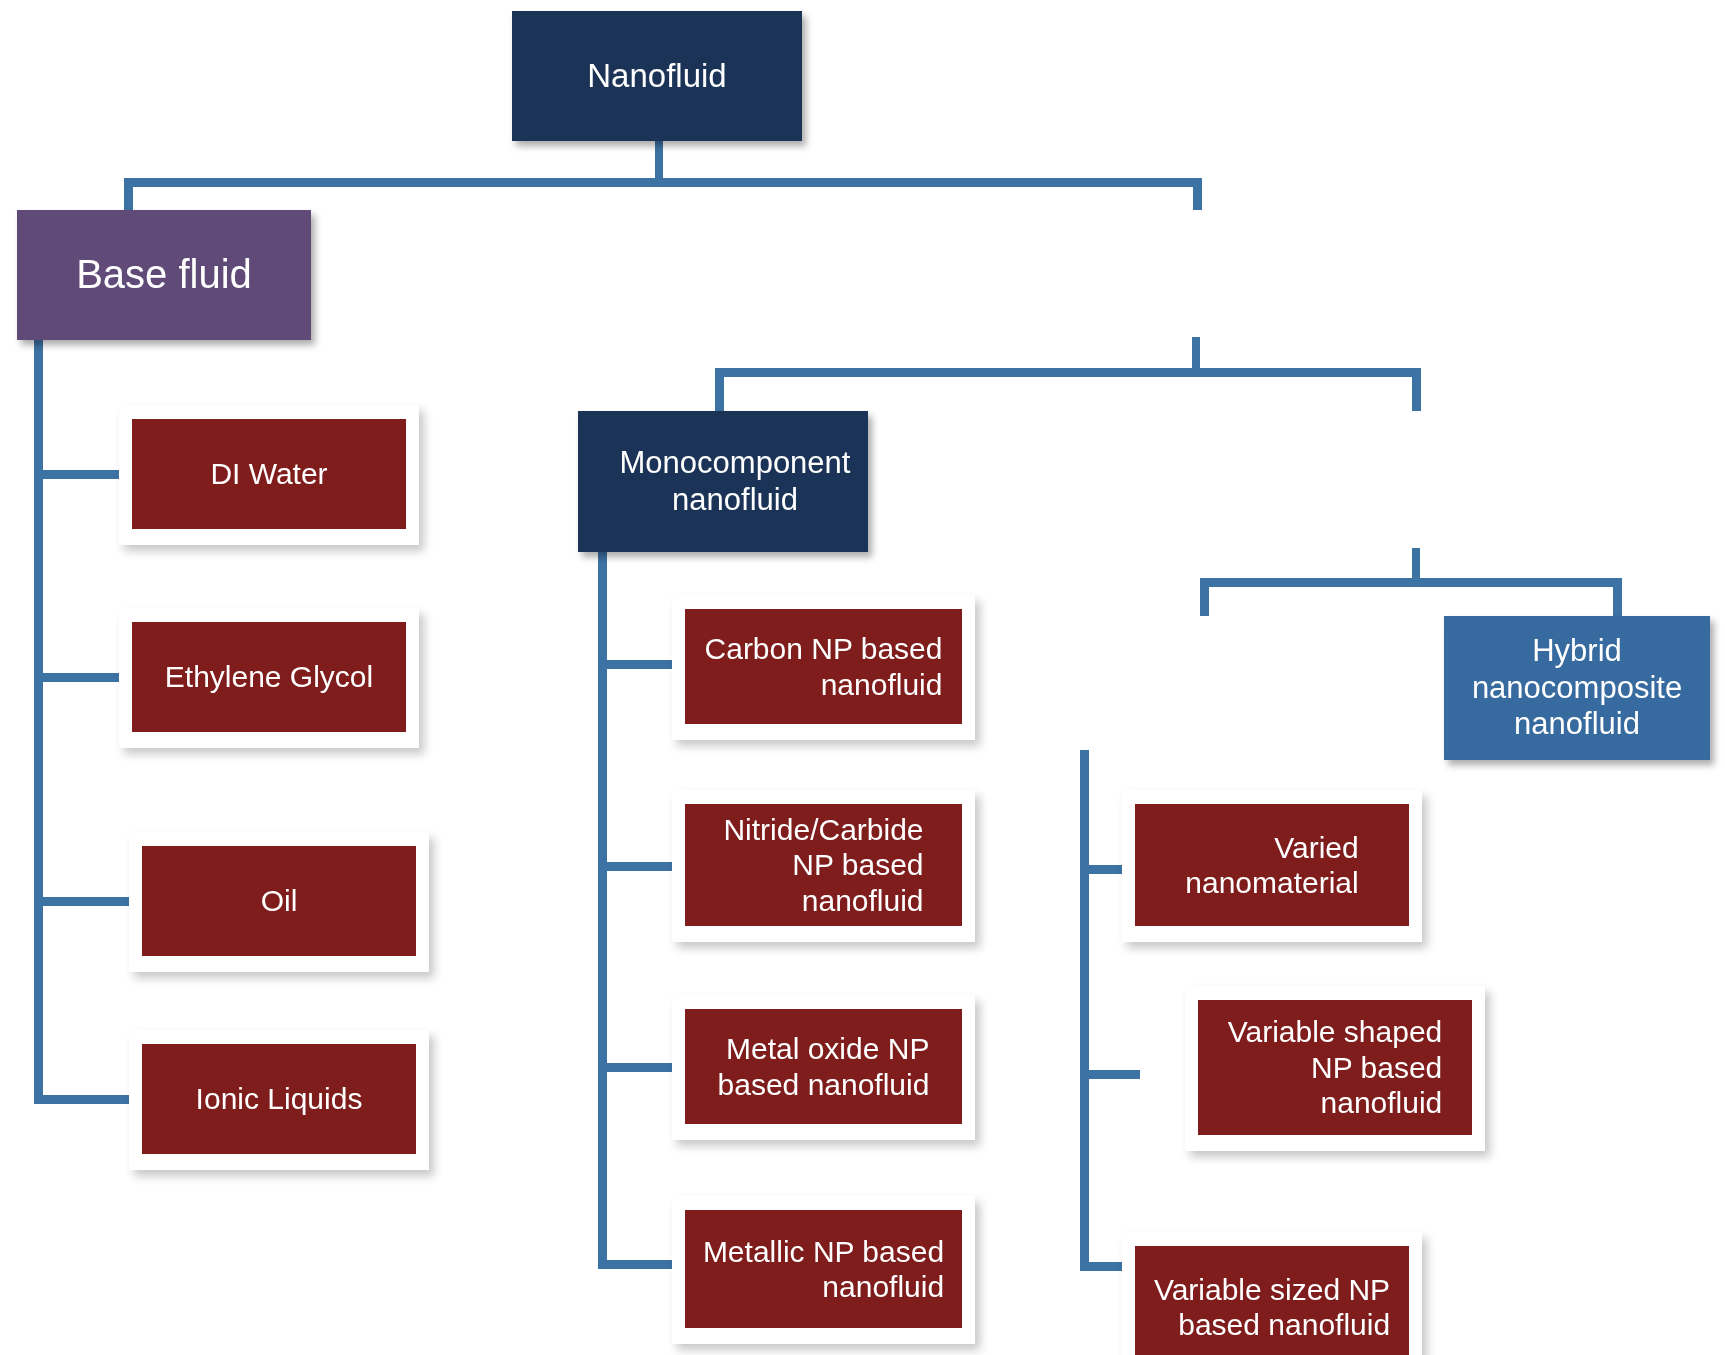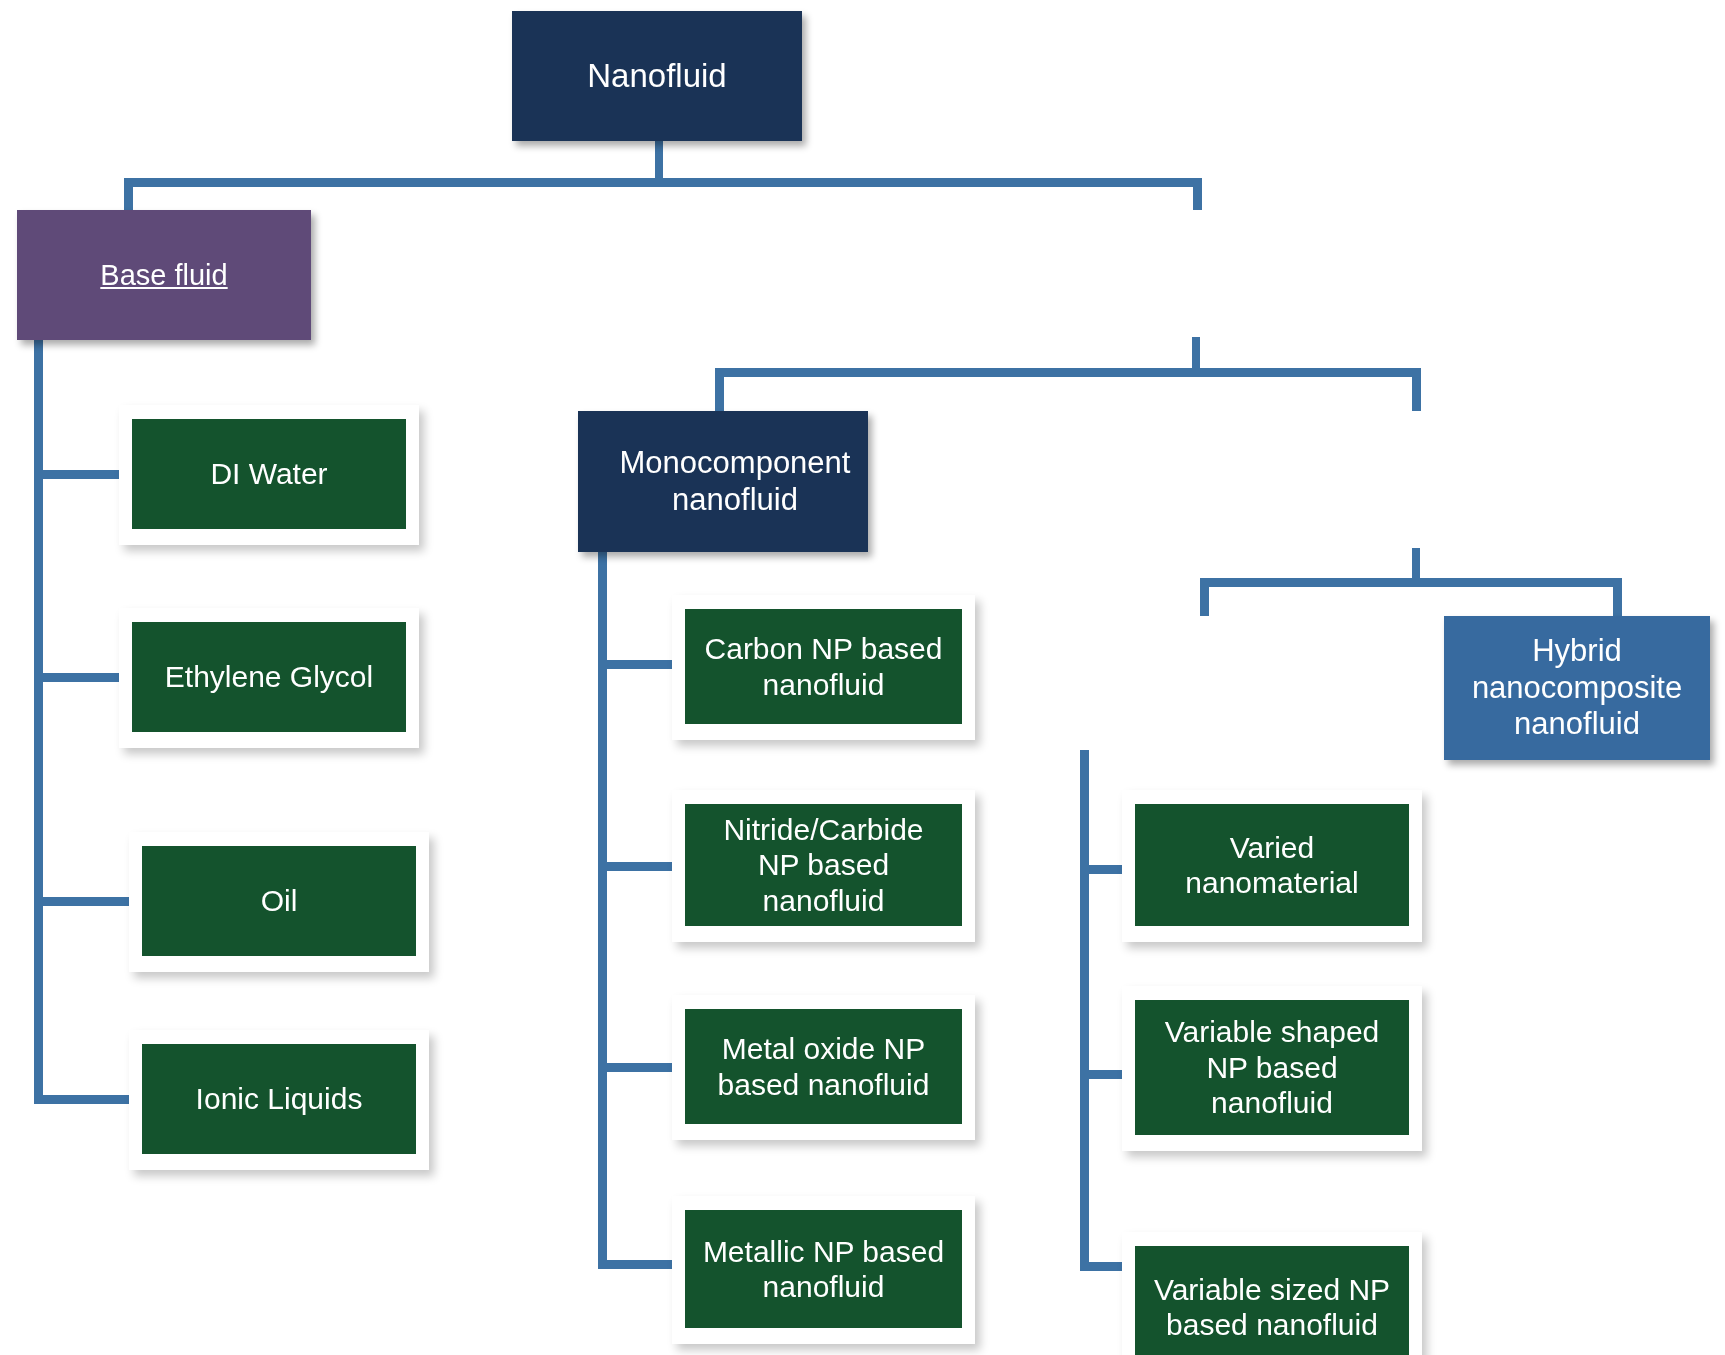--- a/index.html
+++ b/index.html
@@ -53,43 +53,43 @@
     box-sizing:border-box;
     background:#ffffff;
     padding:14px 13px 16px 13px;
     box-shadow:5px 6px 9px rgba(0,0,0,0.22);
     z-index:5;
   }
   .pinkwrap > .pinkbox{
     box-sizing:border-box;
     width:100%;
     height:100%;
-    background:#14532d;
+    background:#7f1d1d;
     color:#ffffff;
     display:flex;
     align-items:center;
     justify-content:center;
-    text-align:center;
+    text-align:right;
     line-height:1.18;
     white-space:pre-line;
     padding:2px 6px;
   }
 
   
   .conn{
     position:absolute;
     background:#3d72a4;
     z-index:1;
   }
   .conn.h{height:9px;}
   .conn.v{width:9px;}
 
   
   .fs-root{font-size:33px;}
-  .fs-l1{font-size:29px;text-decoration:underline;}
+  .fs-l1{font-size:40px;}
   .fs-l2{font-size:31px;}
   .fs-leaf{font-size:30px;}
 </style>
 </head>
 <body>
 
 <div id="canvas">
 
   <div class="conn v" style="left:655px;top:141px;width:8px;height:44px;"></div>
 
@@ -175,21 +175,21 @@
 
   <div class="node blue fs-l2" style="left:1444px;top:616px;width:266px;height:144px;">Hybrid
 nanocomposite
 nanofluid</div>
 
   <div class="pinkwrap" style="left:1122px;top:790px;width:300px;height:152px;">
     <div class="pinkbox fs-leaf">Varied
 nanomaterial</div>
   </div>
 
-  <div class="pinkwrap" style="left:1122px;top:986px;width:300px;height:165px;">
+  <div class="pinkwrap" style="left:1185px;top:986px;width:300px;height:165px;">
     <div class="pinkbox fs-leaf">Variable shaped
 NP based
 nanofluid</div>
   </div>
 
   <div class="pinkwrap" style="left:1122px;top:1232px;width:300px;height:152px;">
     <div class="pinkbox fs-leaf">Variable sized NP
 based nanofluid</div>
   </div>
 

